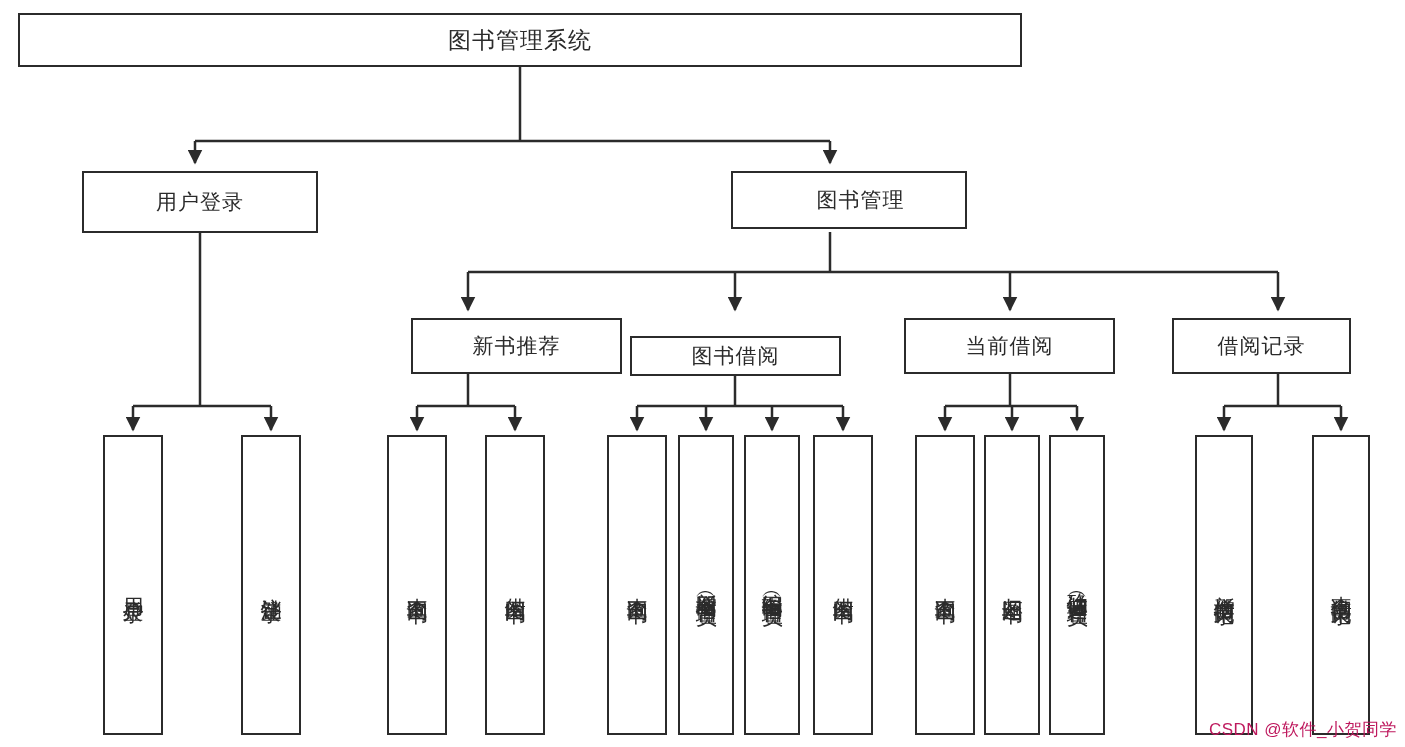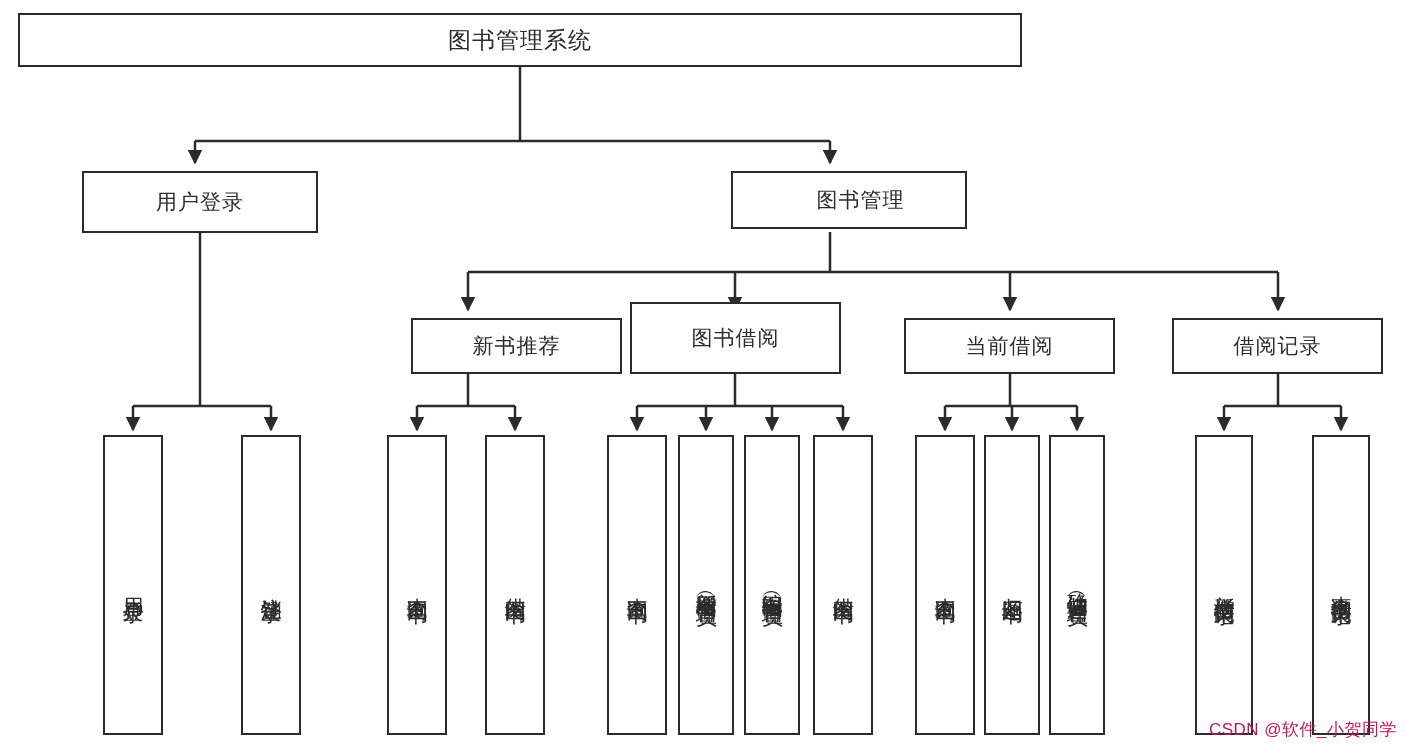--- a/index.html
+++ b/index.html
@@ -133,27 +133,27 @@
   <div class="node level2" style="left:82px; top:171px; width:236px; height:62px;">
     <span>用户登录</span>
   </div>
   <div class="node level2" style="left:731px; top:171px; width:236px; height:58px;padding-left:23px;">
     <span>图书管理</span>
   </div>
 
   <div class="node level3" style="left:363px; top:318px; width:211px; height:56px;margin-left:48px;">
     <span>新书推荐</span>
   </div>
-  <div class="node level3" style="left:630px; top:302px; width:211px; height:72px;">
+  <div class="node level3" style="left:630px; top:336px; width:211px; height:40px;">
     <span>图书借阅</span>
   </div>
   <div class="node level3" style="left:904px; top:318px; width:211px; height:56px;font-family:Liberation Mono, monospace;">
     <span>当前借阅</span>
   </div>
-  <div class="node level3" style="left:1172px; top:318px; width:211px; height:56px;">
+  <div class="node level3" style="left:1172px; top:318px; width:179px; height:56px;">
     <span>借阅记录</span>
   </div>
 
   <div class="node leaf" style="left:103px; top:435px; width:60px; height:300px;">
     <span class="vlabel">用户登录</span>
   </div>
   <div class="node leaf" style="left:241px; top:435px; width:60px; height:300px;">
     <span class="vlabel">注销登录</span>
   </div>
 

